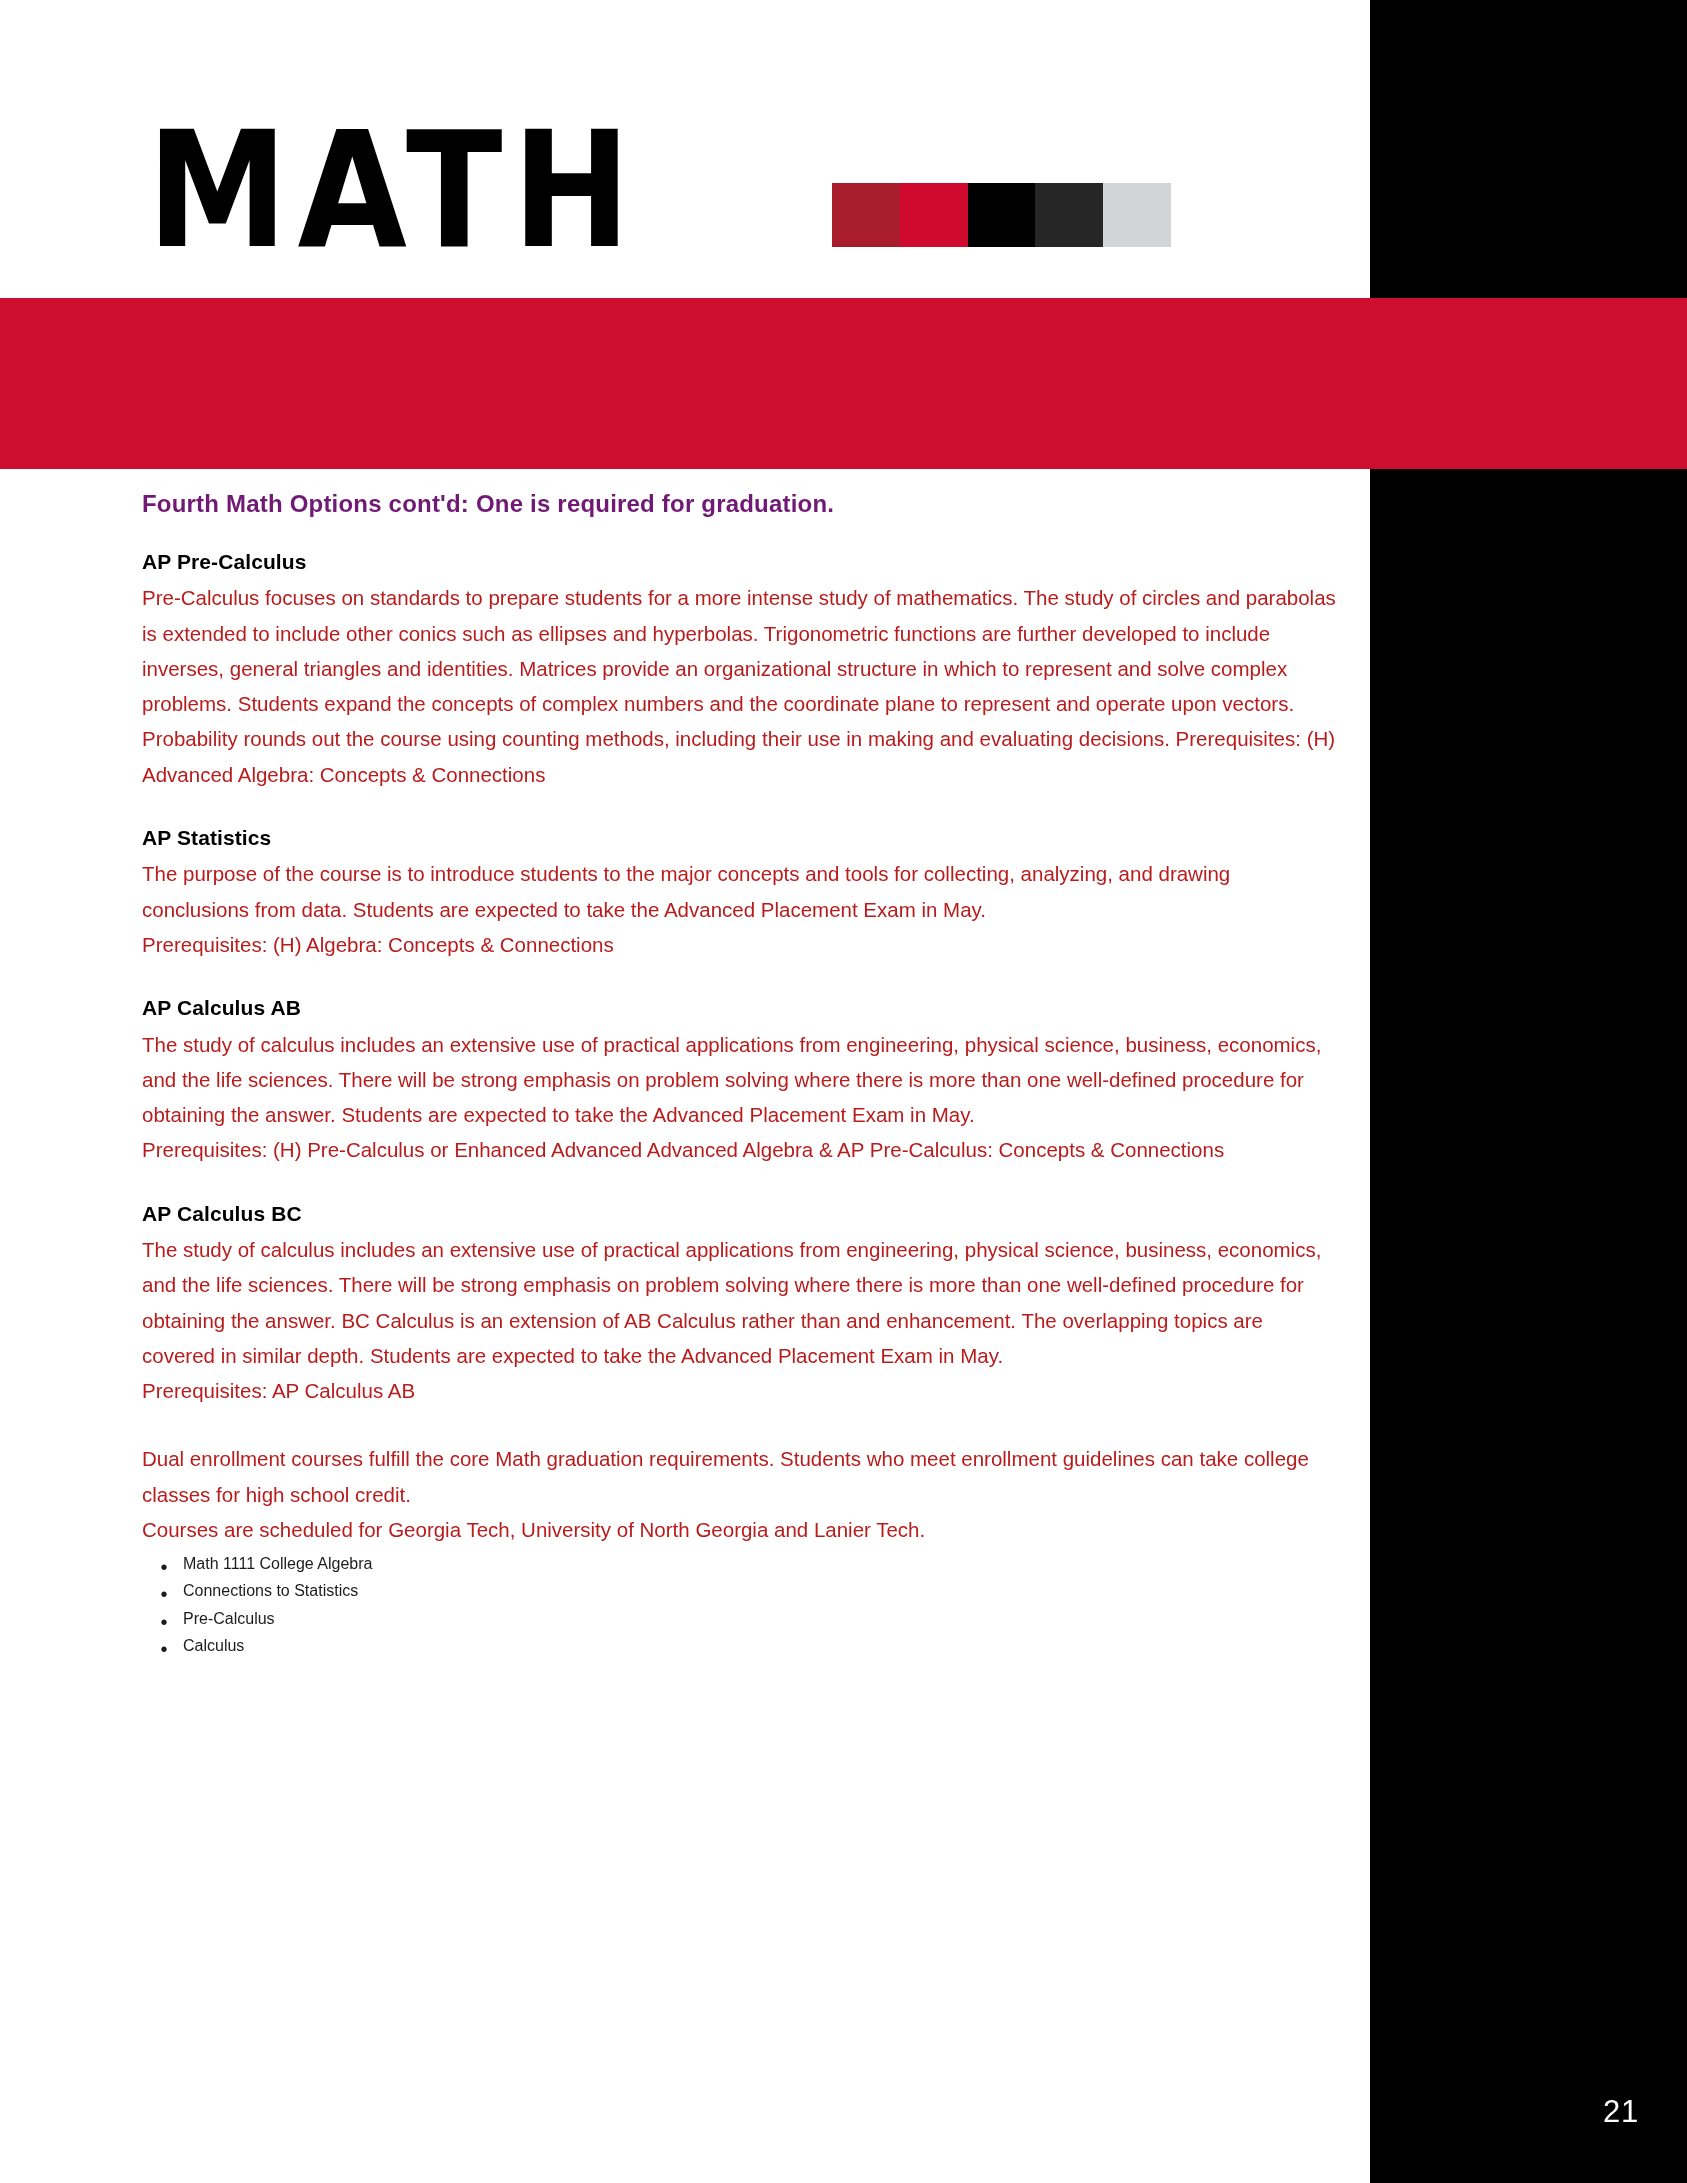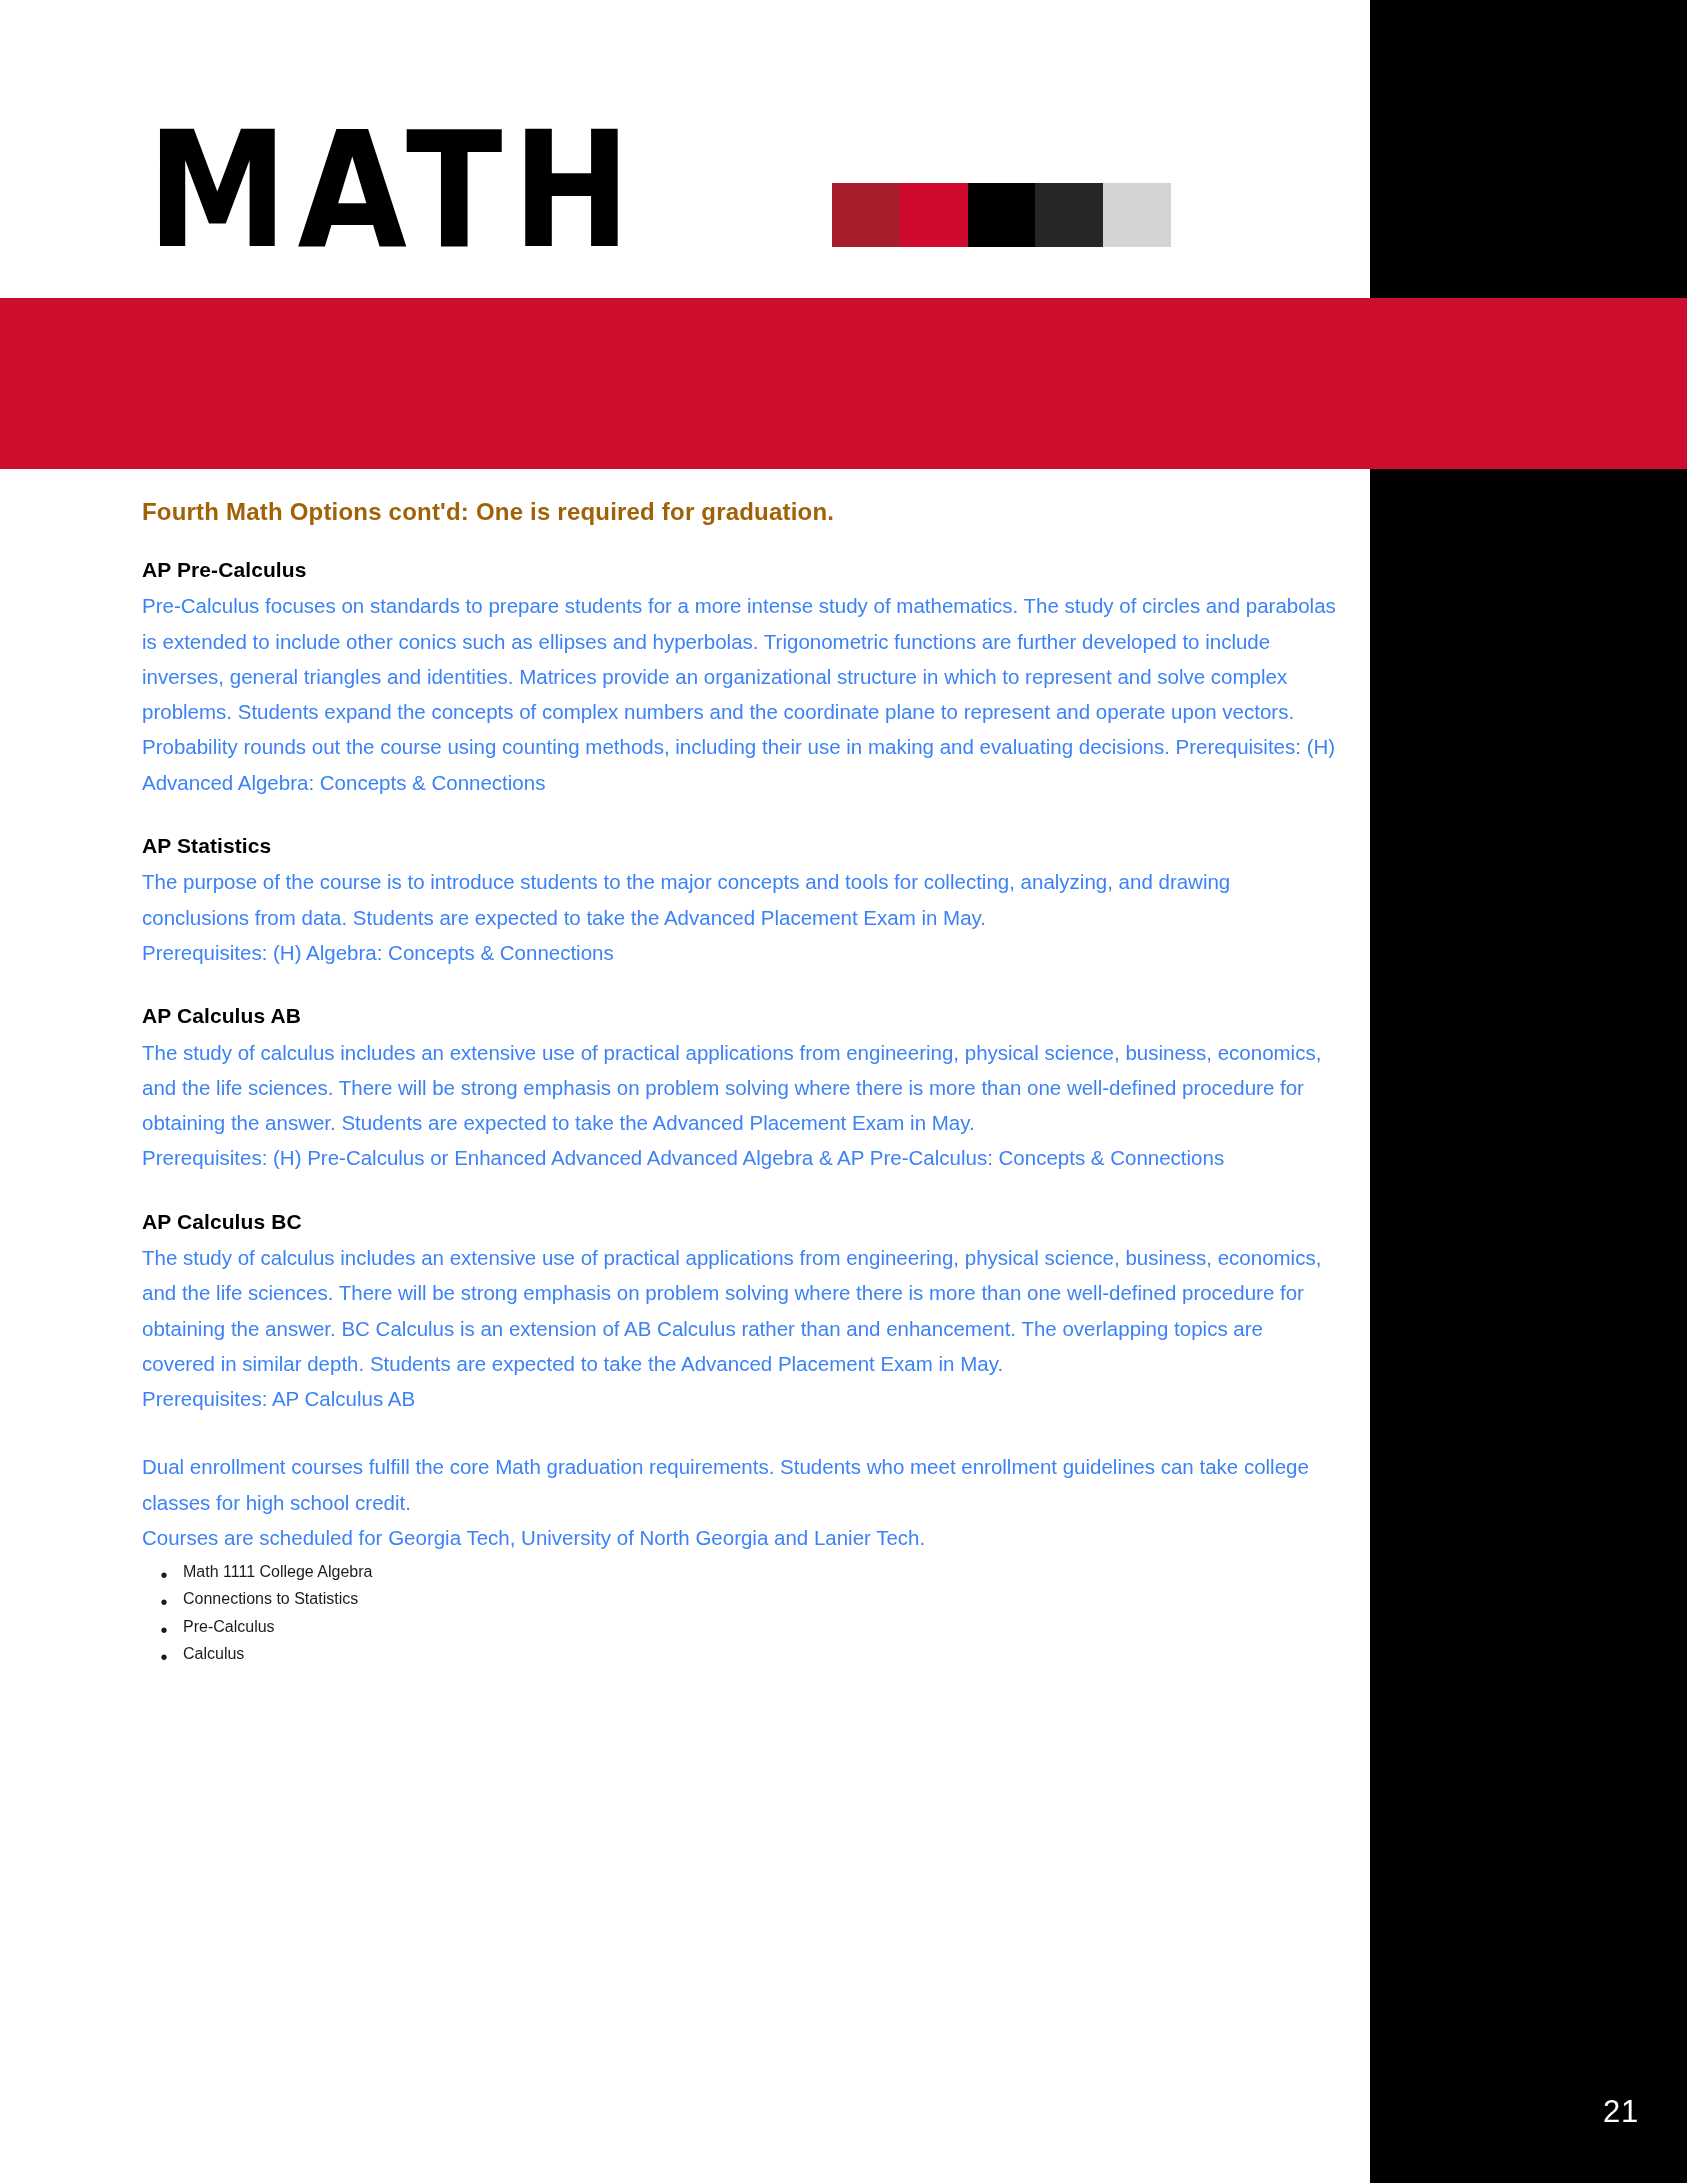--- a/index.html
+++ b/index.html
@@ -85,22 +85,22 @@
     top: 490px;
     left: 142px;
     width: 1197px;
     color: #1a1a1a;
   }
 
   .section-title {
     font-size: 24px;
     font-weight: 700;
     letter-spacing: 0.2px;
-    color: #a16207;
-    margin: 8px 0 30px 0;
+    color: #701a75;
+    margin: 0 0 30px 0;
     line-height: 1.2;
   }
 
   .course {
     margin: 0 0 33px 0;
   }
   .course:last-of-type {
     margin-bottom: 0;
   }
 
@@ -110,21 +110,21 @@
     color: #000000;
     margin: 0 0 5.3px 0;
     letter-spacing: 0.1px;
     line-height: 1.25;
   }
 
   .course-body {
     font-size: 20.5px;
     font-weight: 400;
     line-height: 1.72;
-    color: #3b82f6;
+    color: #b91c1c;
     margin: 0;
     white-space: pre-line;
   }
 
   .course-list {
     margin: 2.6px 0 0 0;
     padding: 0 0 0 41px;
     list-style: none;
   }
   .course-list li {

